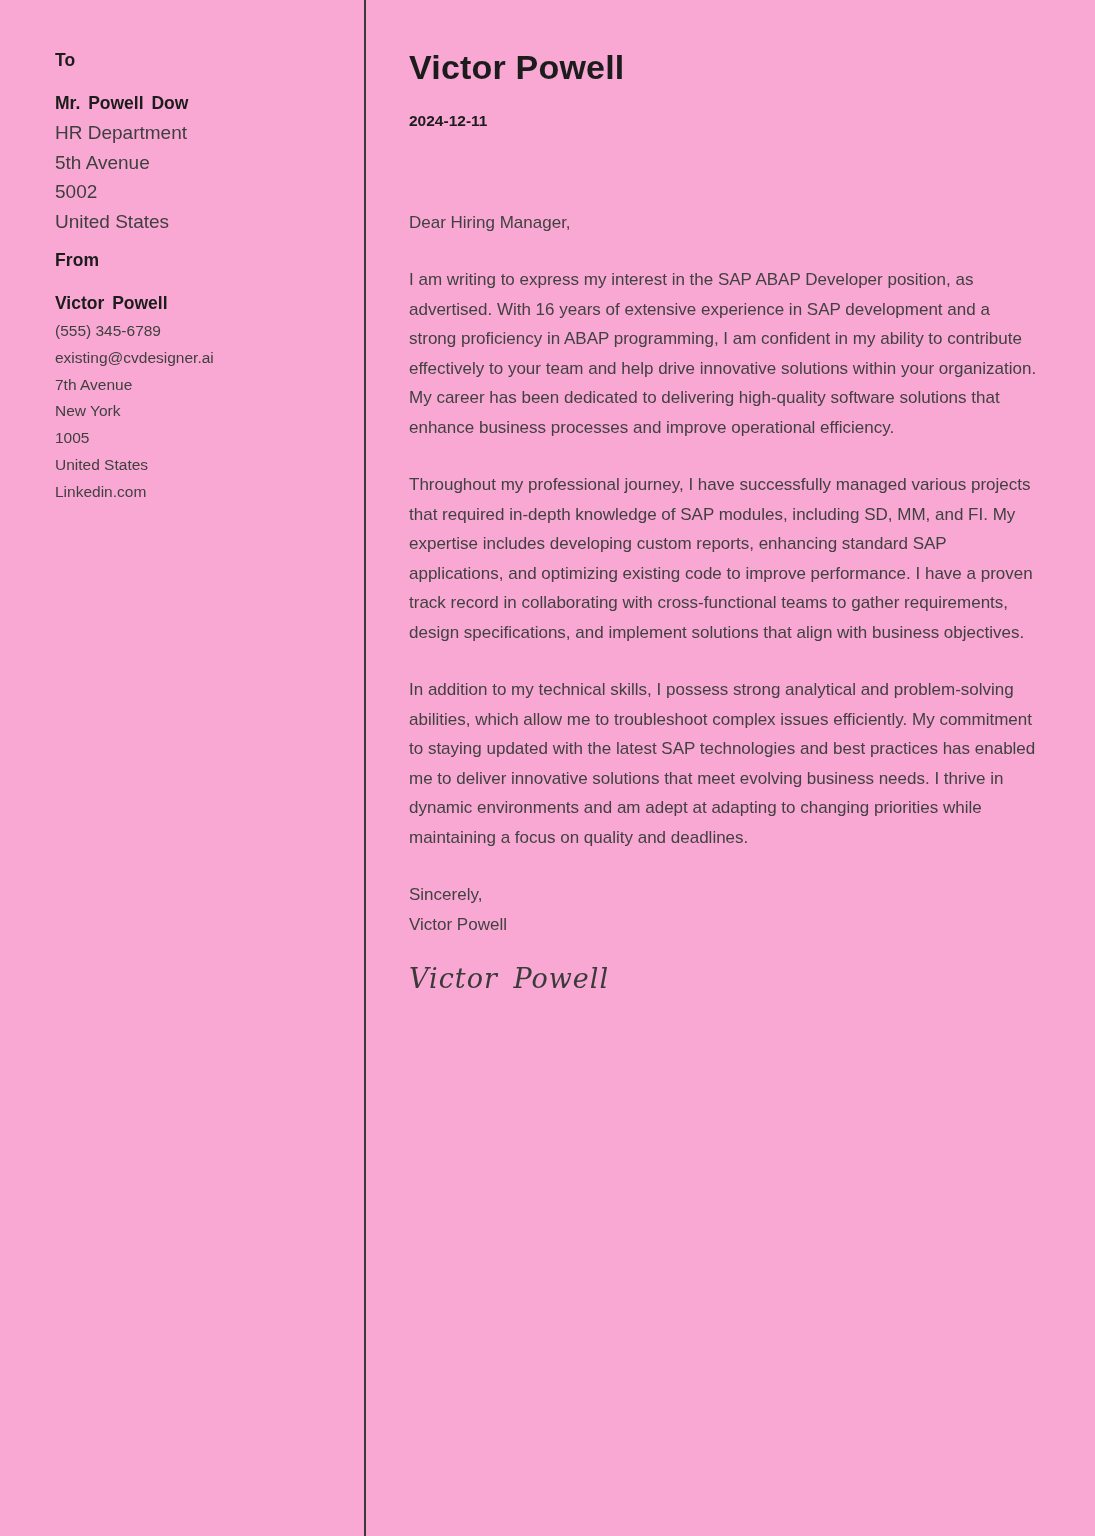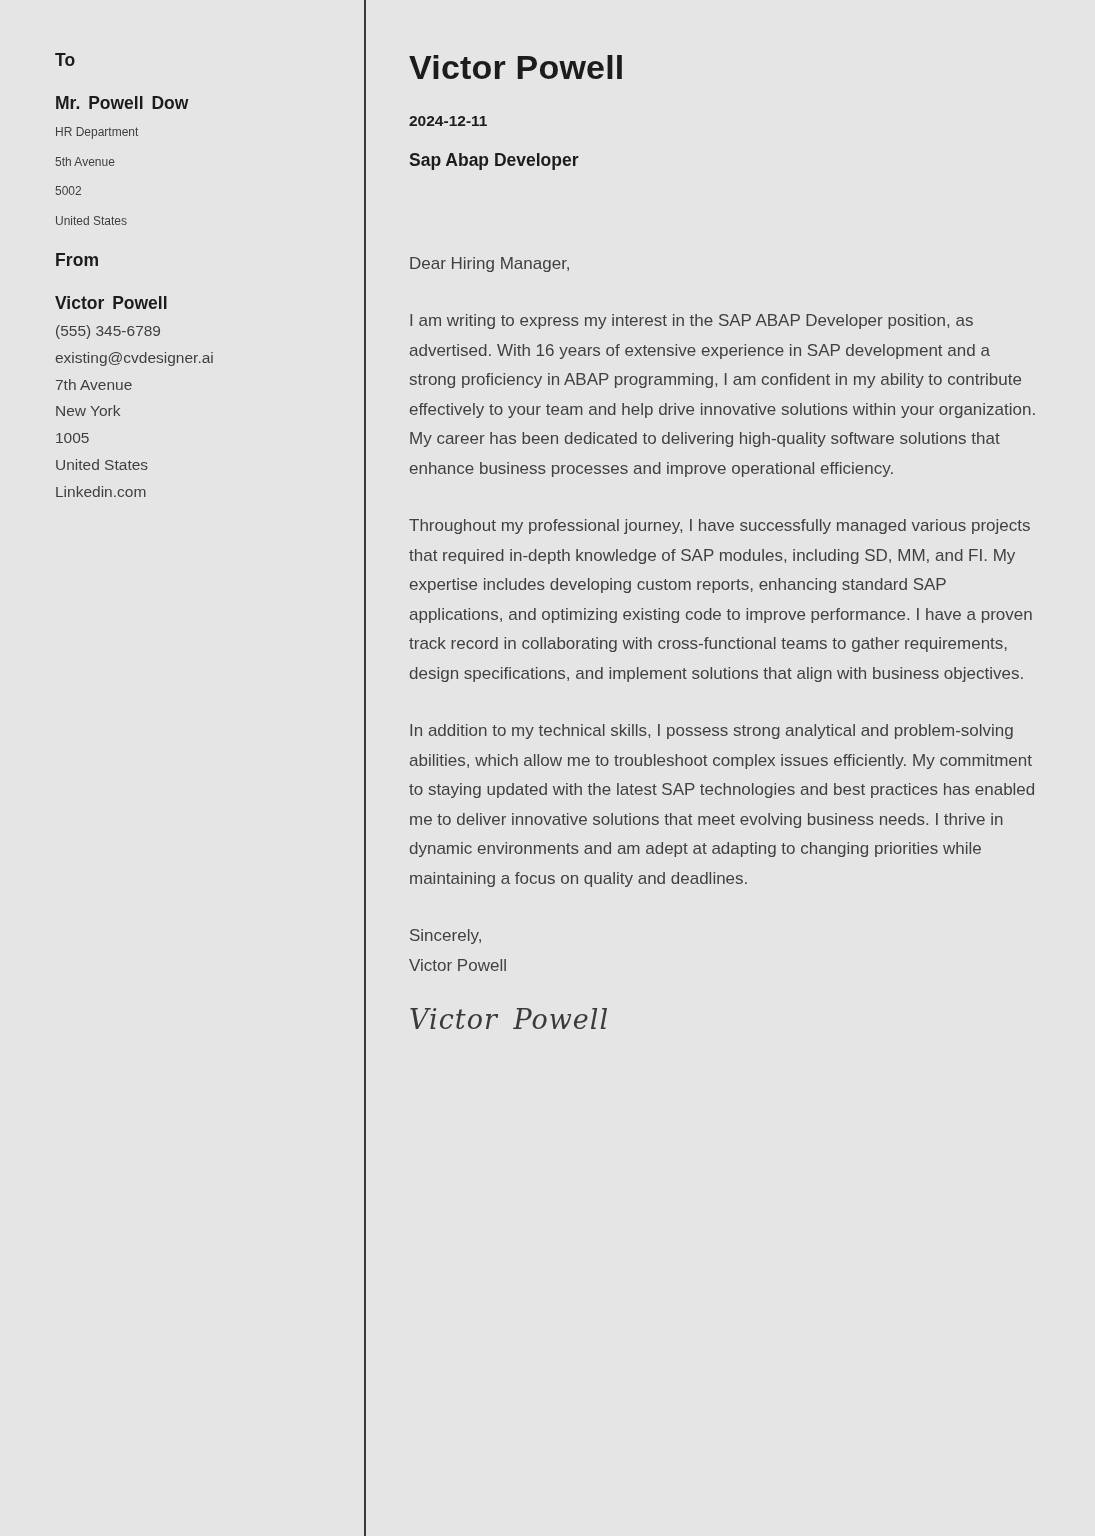--- a/index.html
+++ b/index.html
@@ -6,21 +6,21 @@
   html, body {
     width: 1095px;
     height: 1536px;
     background: #ffffff;
     font-family: "Liberation Sans", "DejaVu Sans", sans-serif;
   }
   .page {
     width: 1095px;
     height: 1536px;
     display: flex;
-    background: #e5e5e5;
+    background: #f9a8d4;
     overflow: hidden;
   }
   
   .sidebar {
     width: 366px;
     flex-shrink: 0;
     border-right: 2px solid #3a3a3a;
     padding: 50px 30px 0 55px;
   }
   .section-label {
@@ -31,21 +31,21 @@
   }
   .contact-name {
     font-size: 17.5px;
     font-weight: 700;
     color: #1c1c1c;
     margin-top: 22px;
     margin-bottom: 4px;
     word-spacing: 3px;
   }
   .to-lines .addr-line {
-    font-size: 12px;
+    font-size: 19px;
     color: #3f3f3f;
     line-height: 29.5px;
   }
   .from-lines .addr-line {
     font-size: 15.5px;
     color: #3f3f3f;
     line-height: 26.8px;
   }
   .from-block { margin-top: 14px; }
   
@@ -132,21 +132,20 @@
         <div class="addr-line">Linkedin.com</div>
       </div>
     </section>
 
   </aside>
 
   <main class="main">
 
     <h1 class="header-name">Victor Powell</h1>
     <div class="header-date">2024-12-11</div>
-    <div class="header-job">Sap Abap Developer</div>
 
     <div class="salutation">Dear Hiring Manager,</div>
 
     <p class="body-paragraph">I am writing to express my interest in the SAP ABAP Developer position, as advertised. With 16 years of extensive experience in SAP development and a strong proficiency in ABAP programming, I am confident in my ability to contribute effectively to your team and help drive innovative solutions within your organization. My career has been dedicated to delivering high-quality software solutions that enhance business processes and improve operational efficiency.</p>
     <p class="body-paragraph">Throughout my professional journey, I have successfully managed various projects that required in-depth knowledge of SAP modules, including SD, MM, and FI. My expertise includes developing custom reports, enhancing standard SAP applications, and optimizing existing code to improve performance. I have a proven track record in collaborating with cross-functional teams to gather requirements, design specifications, and implement solutions that align with business objectives.</p>
     <p class="body-paragraph">In addition to my technical skills, I possess strong analytical and problem-solving abilities, which allow me to troubleshoot complex issues efficiently. My commitment to staying updated with the latest SAP technologies and best practices has enabled me to deliver innovative solutions that meet evolving business needs. I thrive in dynamic environments and am adept at adapting to changing priorities while maintaining a focus on quality and deadlines.</p>
 
     <div class="closing-block">
       <div>Sincerely,</div>
       <div>Victor Powell</div>

